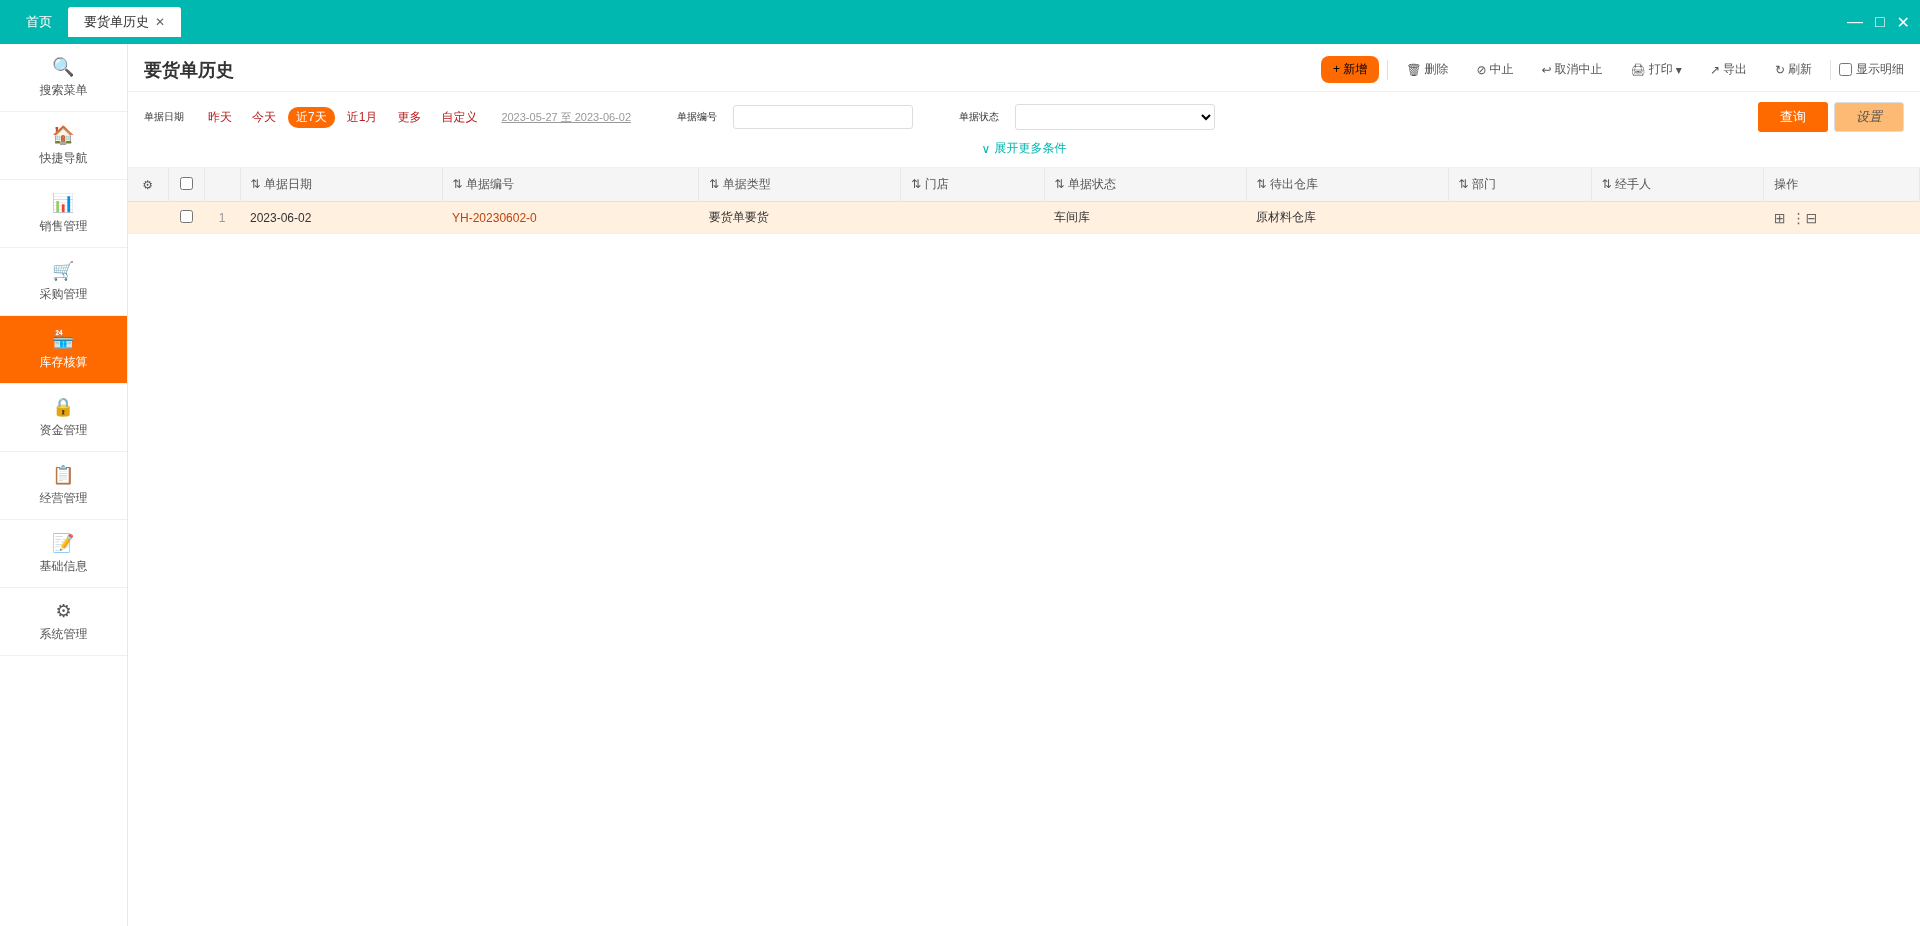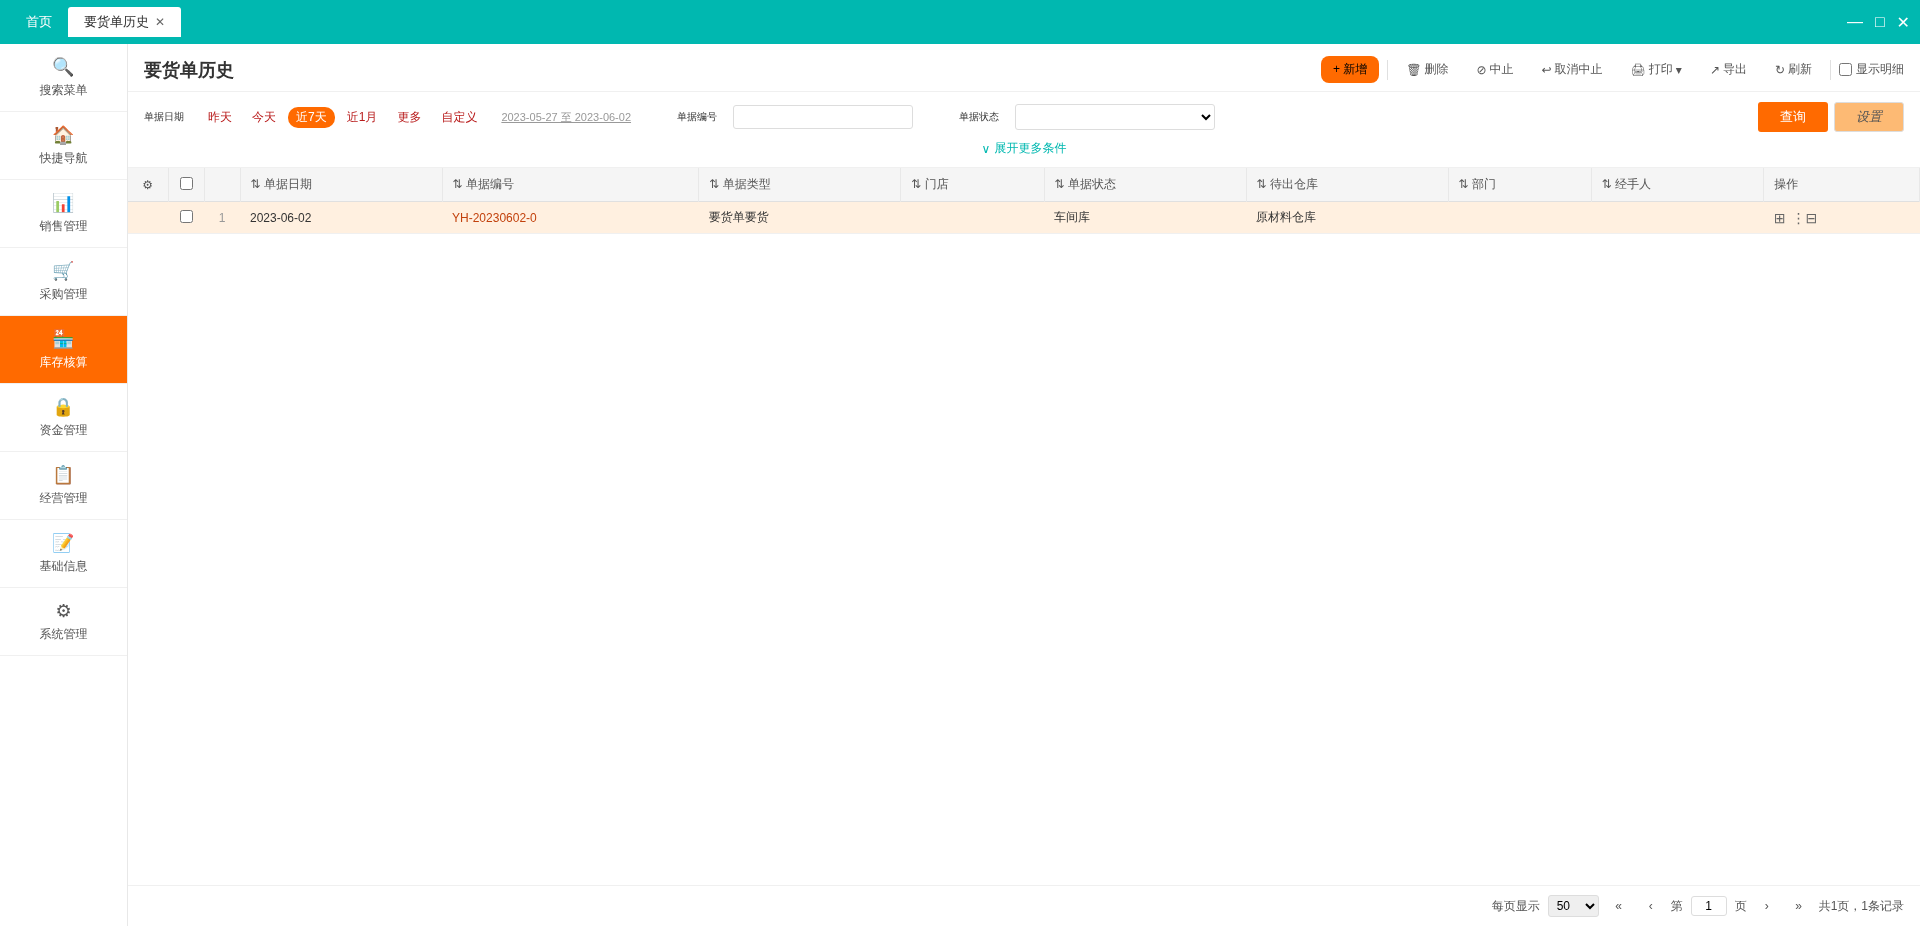--- a/index.html
+++ b/index.html
@@ -503,32 +503,15 @@
                 <span class="op-icon" title="查看">⊞</span>
                 <span class="op-icon" title="更多">⋮⊟</span>
               </div>
             </td>
           </tr>
         </tbody>
       </table>
     </div>
 
 
-    <div class="pagination">
-      <span>每页显示</span>
-      <select>
-        <option value="10">10</option>
-        <option value="20">20</option>
-        <option value="50" selected="">50</option>
-        <option value="100">100</option>
-      </select>
-      <span class="page-btn">«</span>
-      <span class="page-btn">‹</span>
-      <span>第</span>
-      <input type="text" value="1" style="">
-      <span>页</span>
-      <span class="page-btn">›</span>
-      <span class="page-btn">»</span>
-      <span>共1页，1条记录</span>
-    </div>
 
   </div>
 </div>
 
 </body></html>

